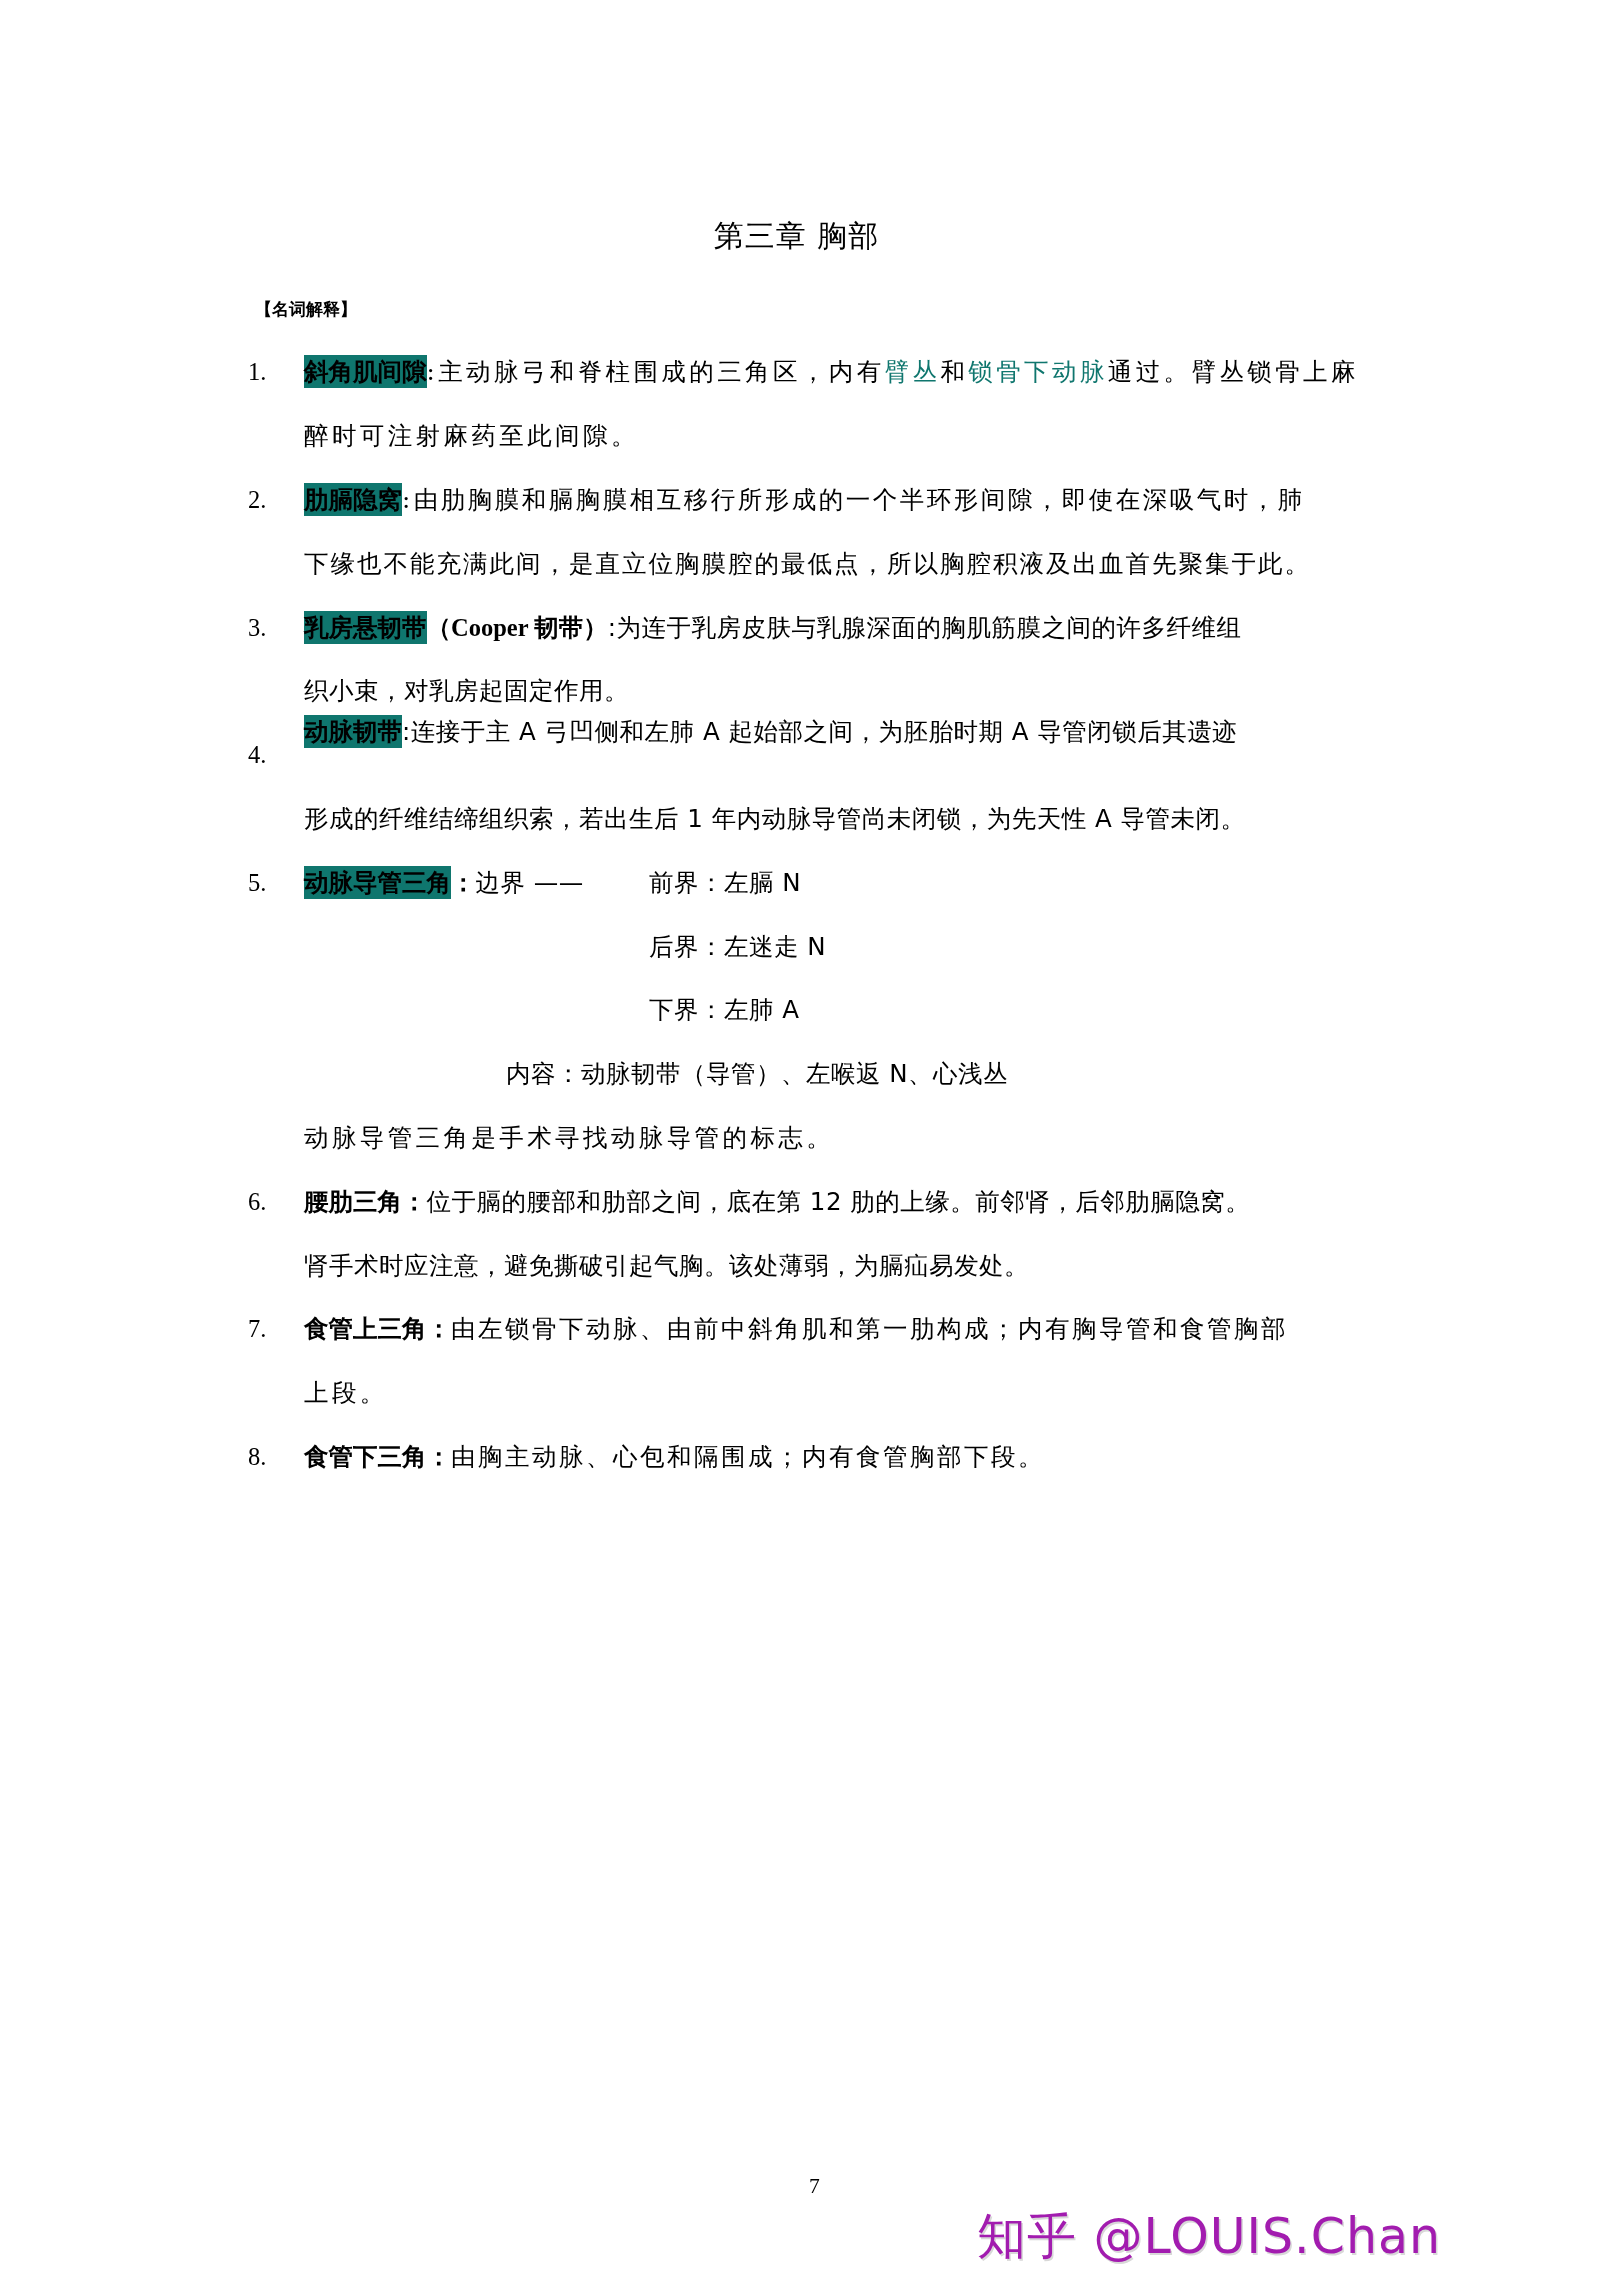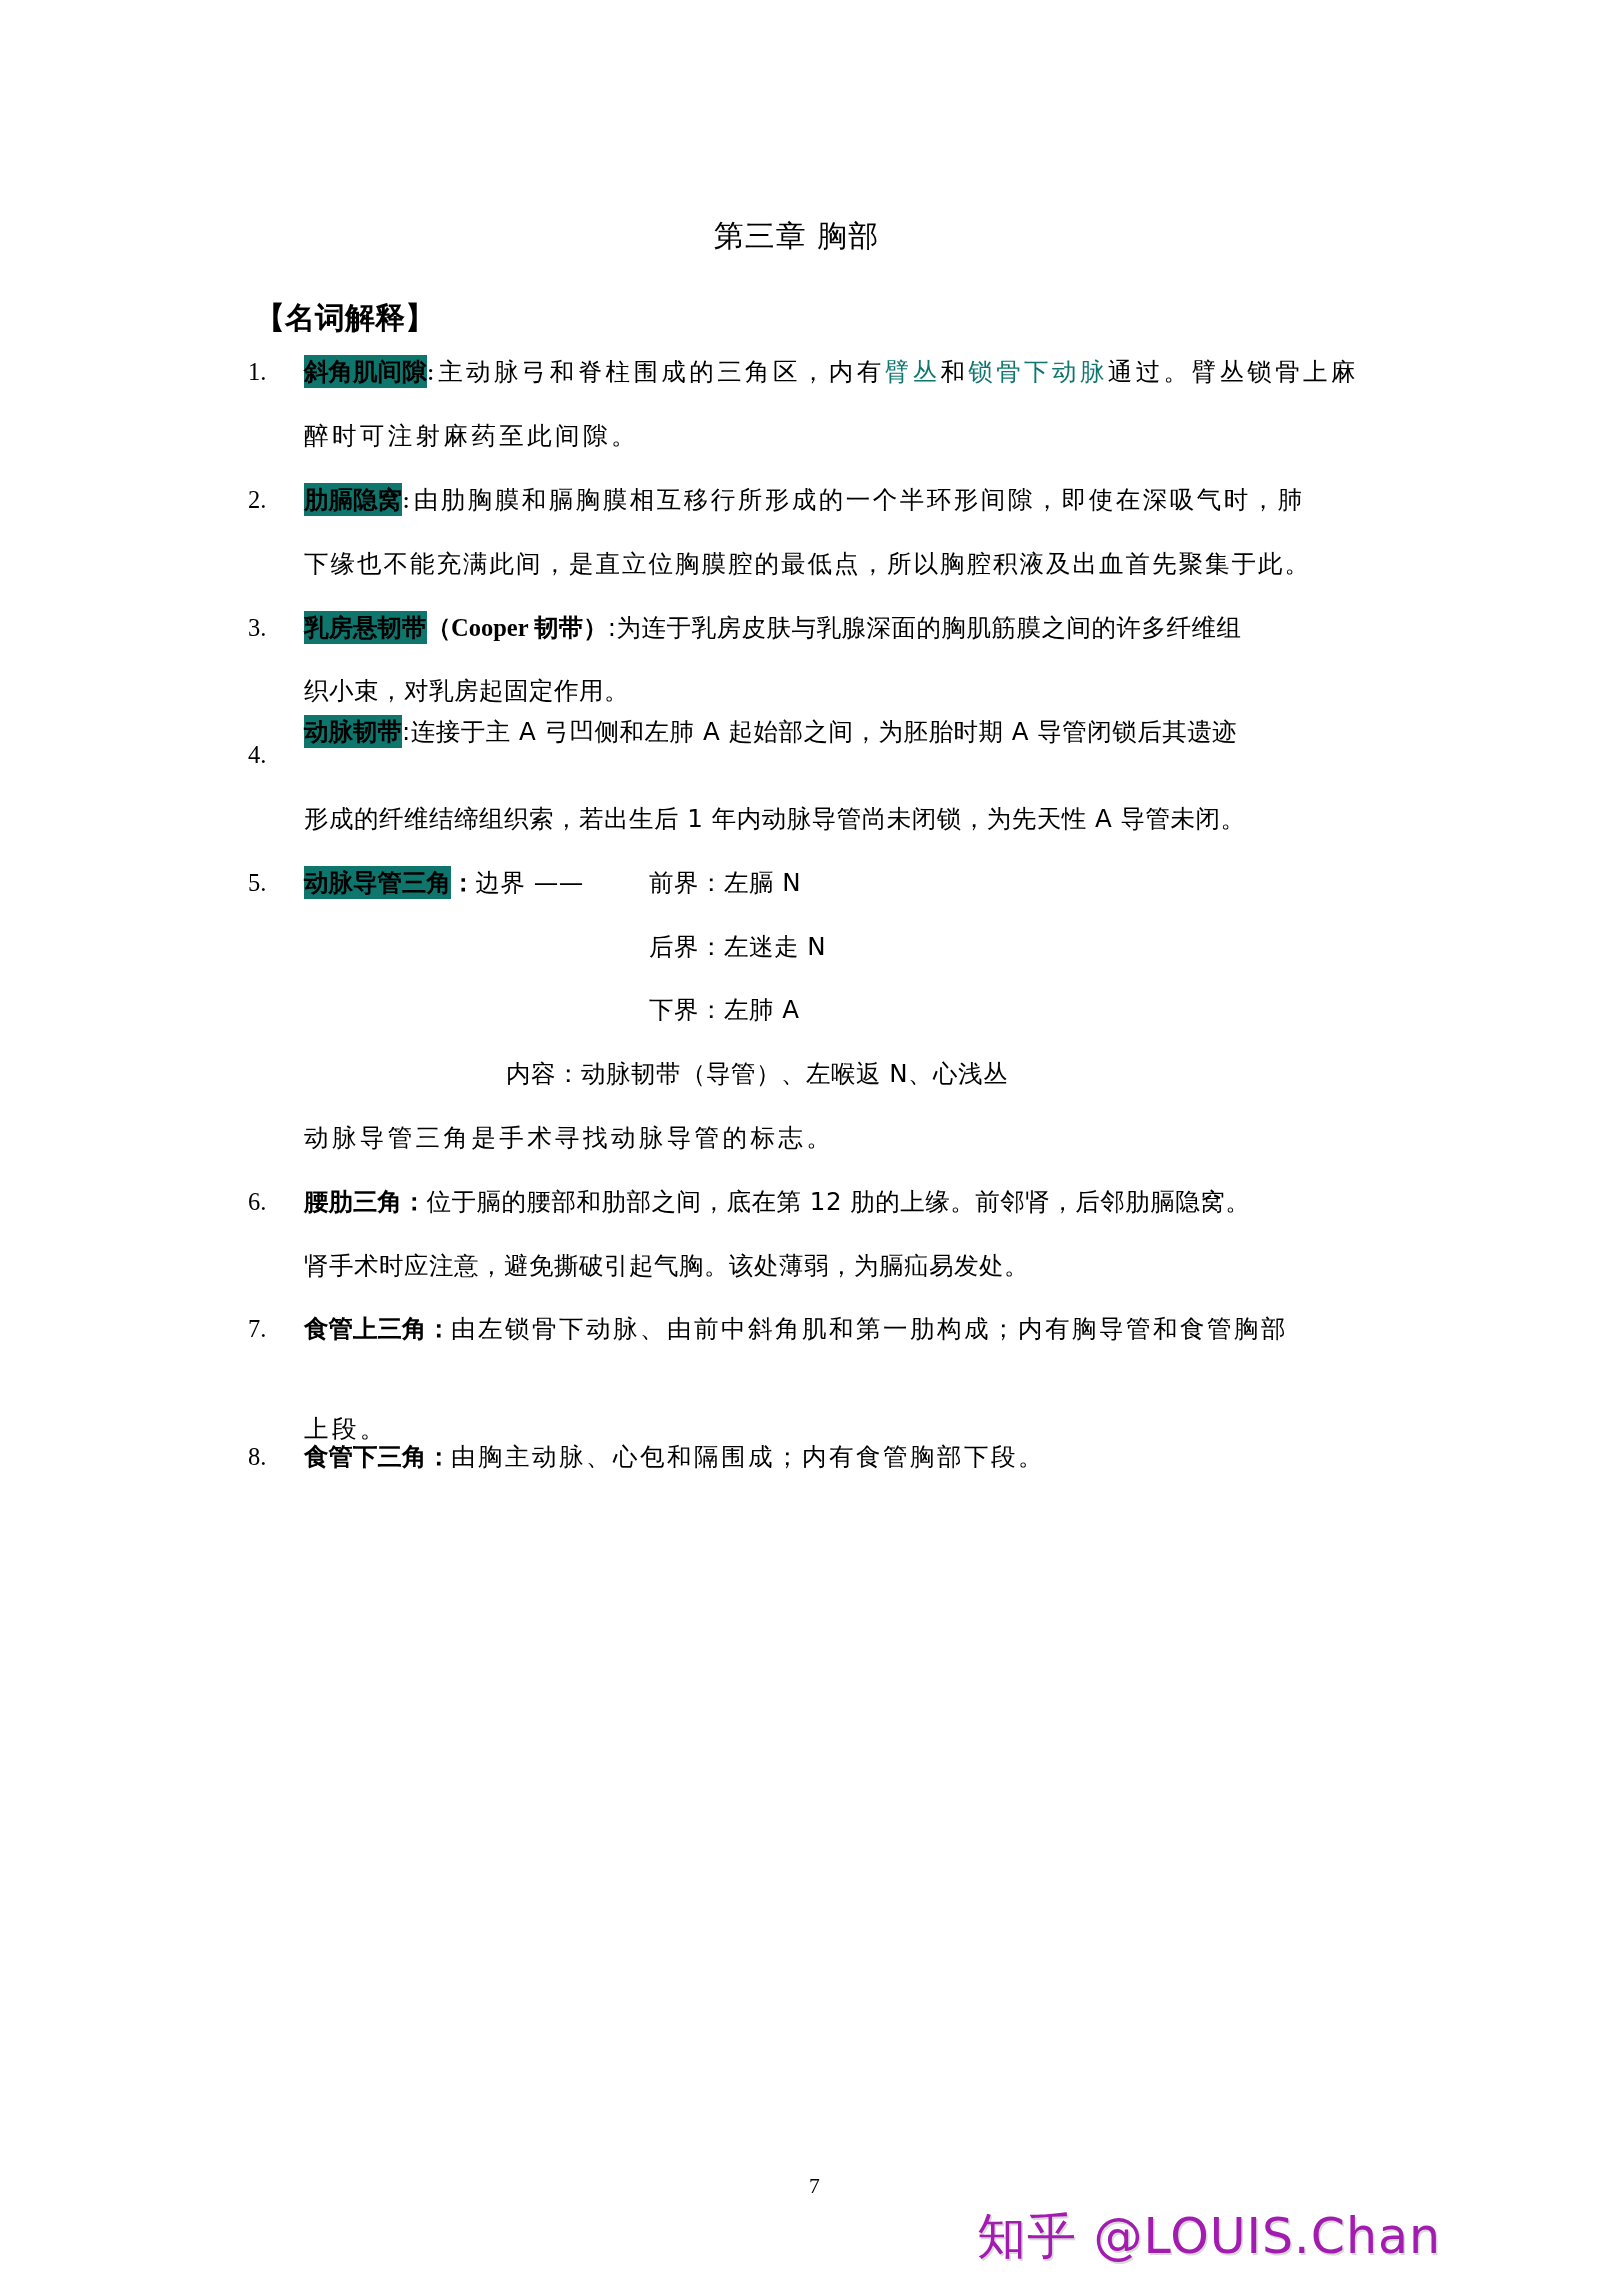--- a/index.html
+++ b/index.html
@@ -1,20 +1,20 @@
 <!DOCTYPE html>
 <html style="font-size:7.9px"><head>
 <meta charset="utf-8">
 <style>
   html, body { margin: 0; padding: 0; background: #ffffff; }
   body { width: 1623px; height: 2295px; position: relative; overflow: hidden;
          font-family: "DejaVu Serif", "Liberation Serif", serif; color: #000; }
   .page-title { position: absolute; top: 216px; left: 0; width: 1593px; text-align: center;
                 font-family: "DejaVu Sans", "Liberation Sans", sans-serif; font-size: 30px; letter-spacing: 1px; }
-  .section-heading { position: absolute; top: 298px; left: 255px; font-size: 30px; font-weight: bold;
+  .section-heading { position: absolute; top: 298px; left: 255px; font-size: 17px; font-weight: bold;
                      font-family: "DejaVu Sans", "Liberation Sans", sans-serif; }
   .line { position: absolute; left: 304px; font-size: 24.5px; white-space: nowrap; line-height: 31px; }
   .num { position: absolute; left: 248px; font-size: 24.5px; line-height: 31px; font-family: "Liberation Serif", serif; }
   .kai { font-family: "DejaVu Serif", "Liberation Serif", serif; letter-spacing: 3.4px; }
   .hei { font-family: "DejaVu Sans", "Liberation Sans", sans-serif; letter-spacing: 0.5px; }
   .term { font-weight: bold; font-family: "DejaVu Sans", "Liberation Sans", sans-serif; }
   .hl { background: #0f766e; padding: 2px 0; }
   .red { color: #0f766e; }
   .latin { font-family: "Liberation Serif", serif; }
   .page-number { position: absolute; top: 2174px; left: 809px; font-size: 21.6px; font-family: "Liberation Serif", serif; }
@@ -86,21 +86,21 @@
       <span class="term">腰肋三角</span><span class="term">：</span><span class="hei">位于膈的腰部和肋部之间，底在第 12 肋的上缘。前邻肾，后邻肋膈隐窝。</span>
     </div>
     <div class="line hei" style="top:1250px">肾手术时应注意，避免撕破引起气胸。该处薄弱，为膈疝易发处。</div>
   </div>
 
   <div>
     <div class="num" style="top:1313px">7.</div>
     <div class="line" style="top:1313px">
       <span class="term">食管上三角</span><span class="term">：</span><span class="kai" style="letter-spacing:2.5px">由左锁骨下动脉、由前中斜角肌和第一肋构成；内有胸导管和食管胸部</span>
     </div>
-    <div class="line kai" style="top:1413px">上段。</div>
+    <div class="line kai" style="top:1377px">上段。</div>
   </div>
 
   <div>
     <div class="num" style="top:1441px">8.</div>
     <div class="line" style="top:1441px">
       <span class="term">食管下三角</span><span class="term">：</span><span class="kai" style="letter-spacing:2.5px">由胸主动脉、心包和隔围成；内有食管胸部下段。</span>
     </div>
   </div>
 
   <div class="page-number">7</div>

